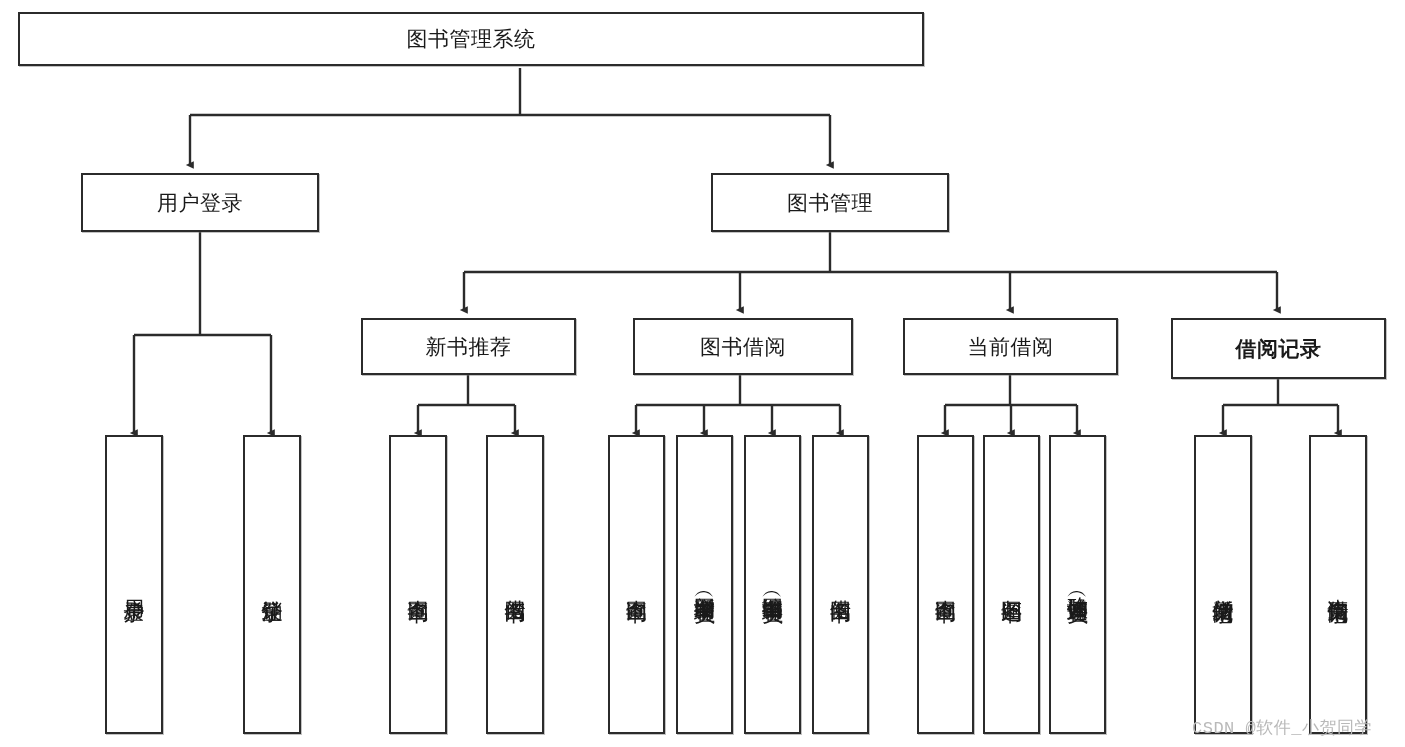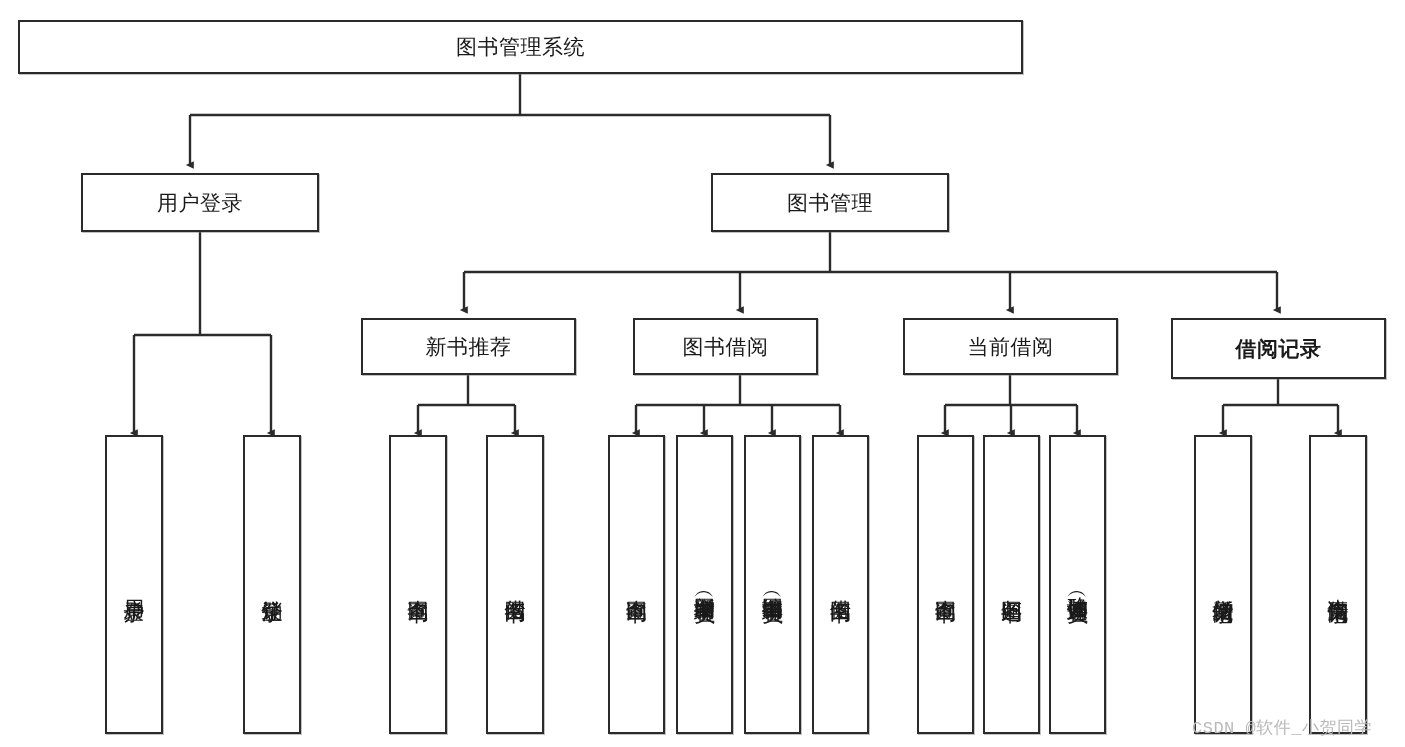--- a/index.html
+++ b/index.html
@@ -114,35 +114,35 @@
       <path d="M1011,405 L1011,433" marker-end="url(#arrowhead)"></path>
       <path d="M1077,405 L1077,433" marker-end="url(#arrowhead)"></path>
 
       <path d="M1278,375 L1278,405"></path>
       <path d="M1223,405 L1338,405"></path>
       <path d="M1223,405 L1223,433" marker-end="url(#arrowhead)"></path>
       <path d="M1338,405 L1338,433" marker-end="url(#arrowhead)"></path>
     </g>
   </svg>
 
-  <div class="node node-h" style="left:18px; top:20px; width:1005px; height:54px;">
+  <div class="node node-h" style="left:18px; top:12px; width:906px; height:54px;">
     <span class="node-label">图书管理系统</span>
   </div>
 
   <div class="node node-h" style="left:81px; top:173px; width:238px; height:59px;">
     <span class="node-label">用户登录</span>
   </div>
   <div class="node node-h" style="left:361px; top:318px; width:215px; height:57px;">
     <span class="node-label">新书推荐</span>
   </div>
 
   <div class="node node-h" style="left:711px; top:173px; width:238px; height:59px;">
     <span class="node-label">图书管理</span>
   </div>
-  <div class="node node-h" style="left:633px; top:318px; width:185px; height:57px;">
+  <div class="node node-h" style="left:633px; top:318px; width:220px; height:57px;">
     <span class="node-label">图书借阅</span>
   </div>
   <div class="node node-h" style="left:903px; top:318px; width:215px; height:57px;">
     <span class="node-label">当前借阅</span>
   </div>
   <div class="node node-h" style="left:1171px; top:318px; width:215px; height:61px;font-weight:bold;">
     <span class="node-label">借阅记录</span>
   </div>
 
   <div class="node node-v" style="left:105px; top:435px; width:58px; height:299px;">

